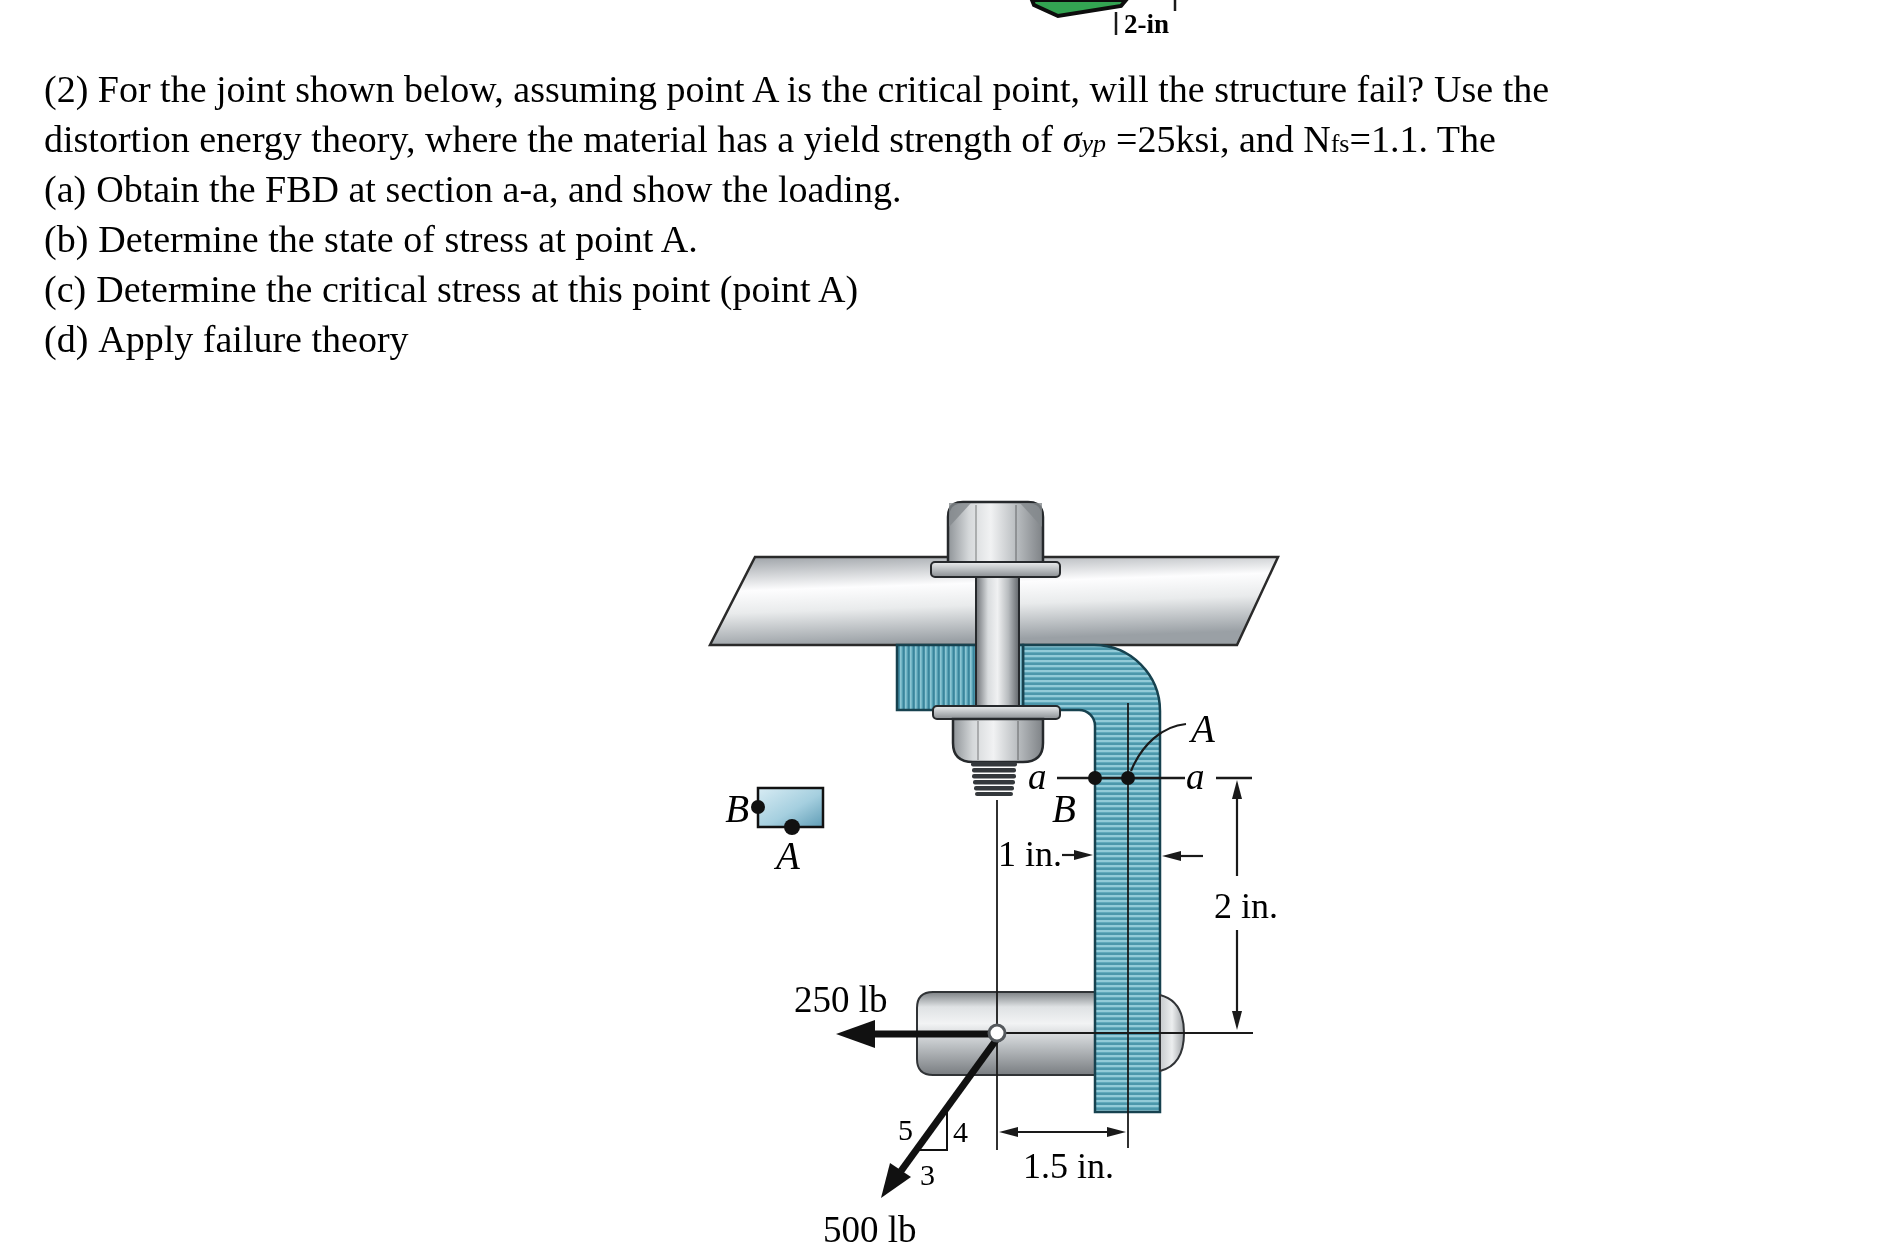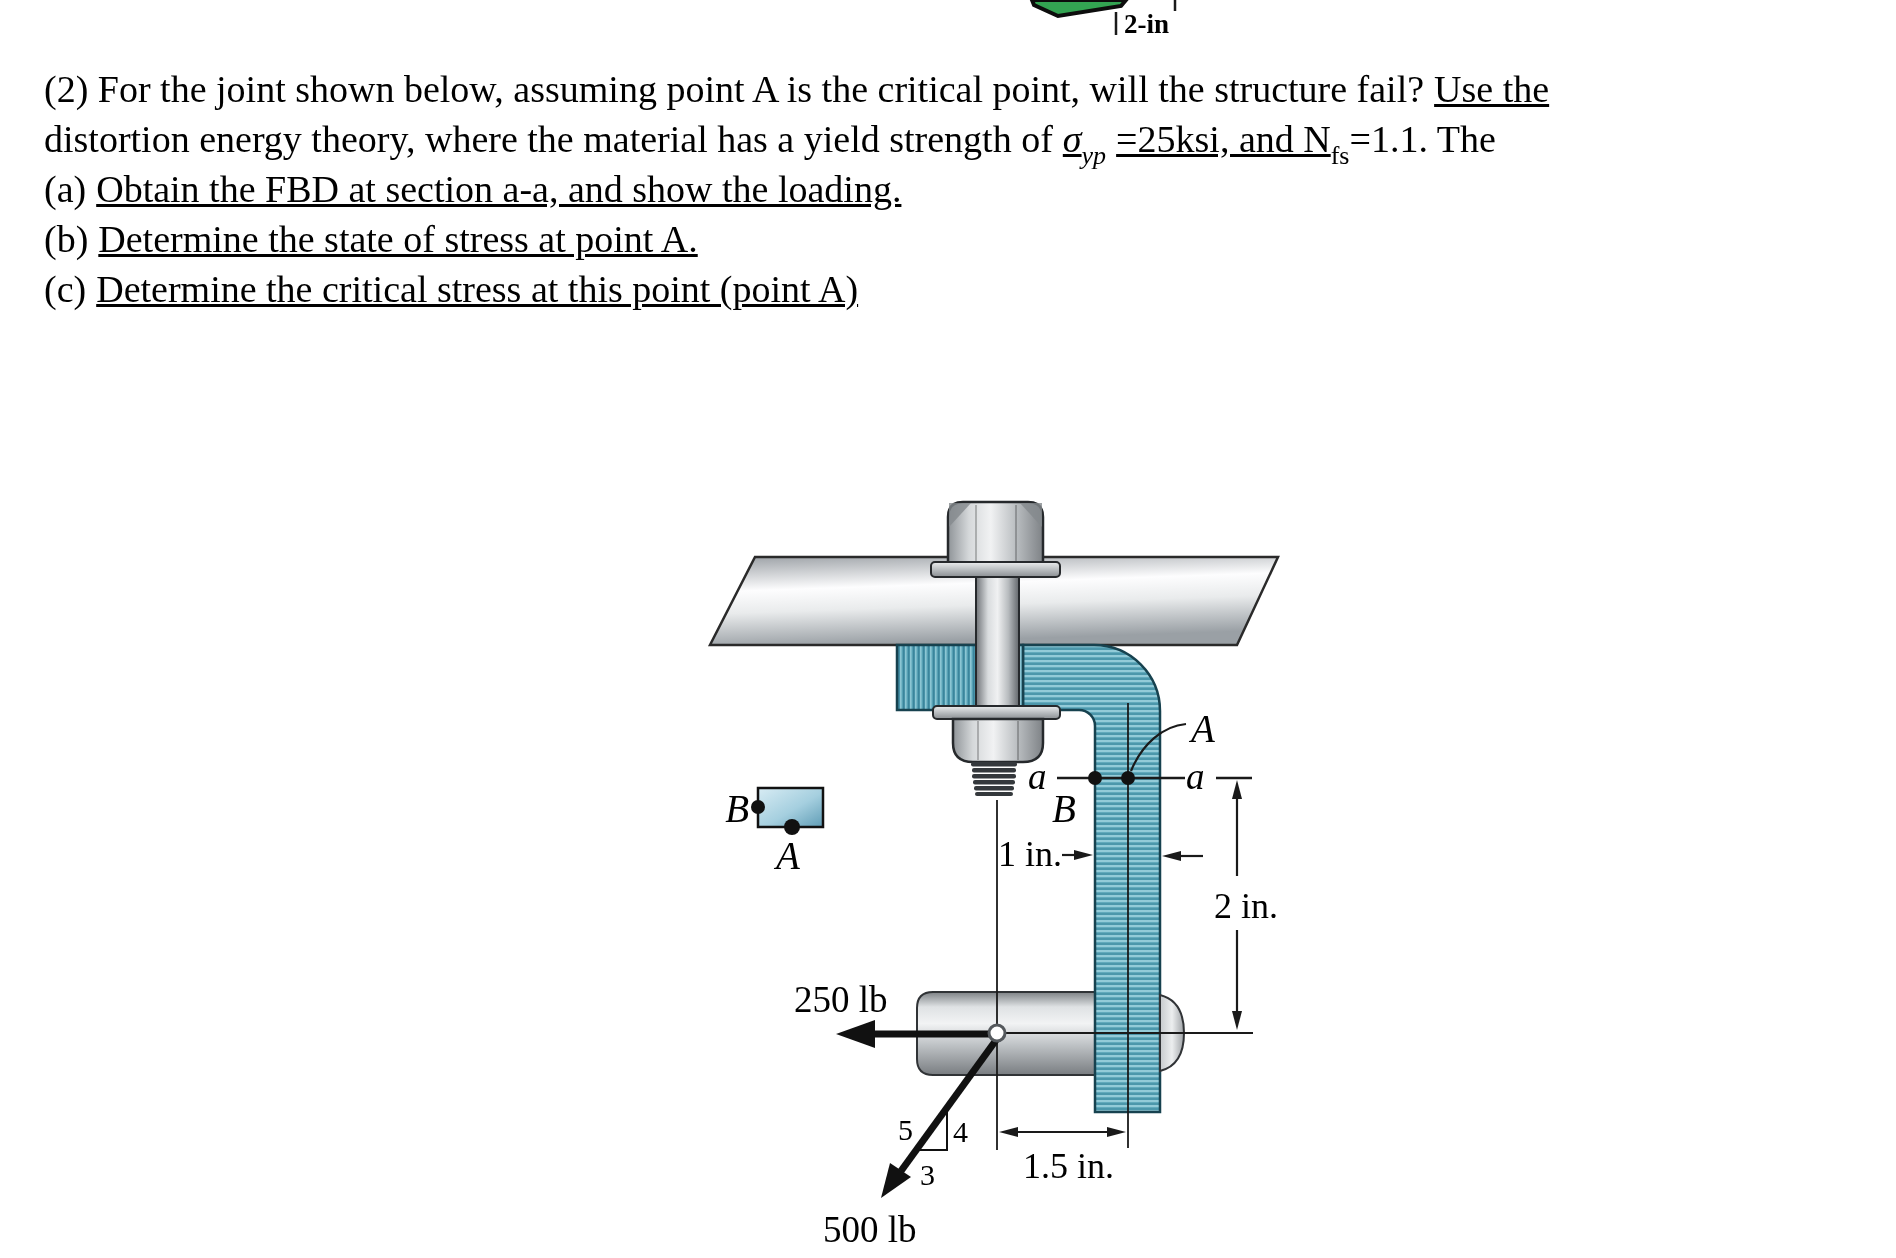--- a/index.html
+++ b/index.html
@@ -6,36 +6,37 @@
   body{
     width:1896px;height:1258px;position:relative;background:#ffffff;
     font-family:"Liberation Serif", serif;color:#000;overflow:hidden;
   }
   .problem{
     position:absolute;left:44px;top:64px;width:1620px;
     font-size:38px;line-height:50px;white-space:nowrap;
   }
   .pline{height:50px;}
   .b{font-weight:normal;}
-  .sp{margin-left:10px;text-decoration:underline;}
-  sub{font-size:26px;vertical-align:baseline;position:relative;top:12px;}
+  .sp{margin-left:10px;}
+  sub{font-size:26px;vertical-align:baseline;position:relative;top:0;}
   .ital{font-style:italic;}
   svg{position:absolute;left:0;top:0;}
   text{font-family:"Liberation Serif", serif;}
   .lbl-it{font-style:italic;}
 </style>
 </head>
 <body>
 
 <div class="problem">
   <div class="pline"><span class="b">(2) For the joint shown below, assuming point A is the critical point, will the structure fail?</span><span class="sp">Use the</span></div>
   <div class="pline"><span>distortion energy theory, where the material has a yield strength of</span><span class="ital sp">σ</span><sub class="ital">yp</sub><span class="sp">=25ksi, and N</span><sub>fs</sub><span>=1.1. The</span></div>
   <div class="pline"><span class="b">(a)</span><span class="sp">Obtain the FBD at section a-a, and show the loading.</span></div>
   <div class="pline"><span class="b">(b)</span><span class="sp">Determine the state of stress at point A.</span></div>
   <div class="pline"><span class="b">(c)</span><span class="sp">Determine the critical stress at this point (point A)</span></div>
+  <div class="pline"><span class="b">(d)</span><span class="sp">Apply failure theory</span></div>
 </div>
 
 <svg width="1896" height="1258" viewBox="0 0 1896 1258">
   <defs>
     <linearGradient id="gradPlate" x1="0" y1="0" x2="0.22" y2="1">
       <stop offset="0" stop-color="#9ba0a5"></stop>
       <stop offset="0.38" stop-color="#fdfdfe"></stop>
       <stop offset="0.62" stop-color="#e9ebec"></stop>
       <stop offset="1" stop-color="#9aa0a5"></stop>
     </linearGradient>

